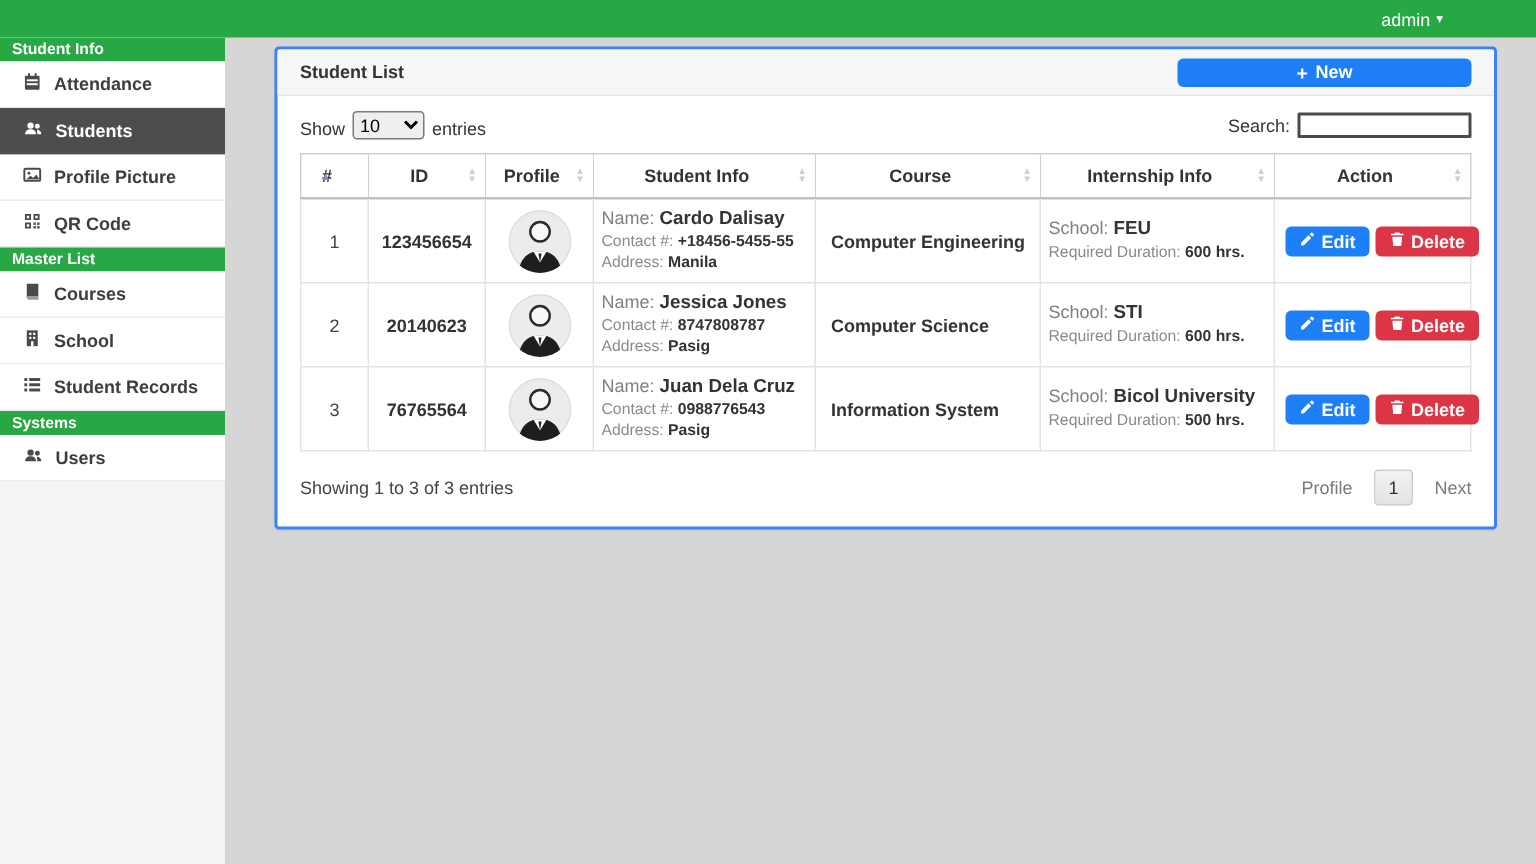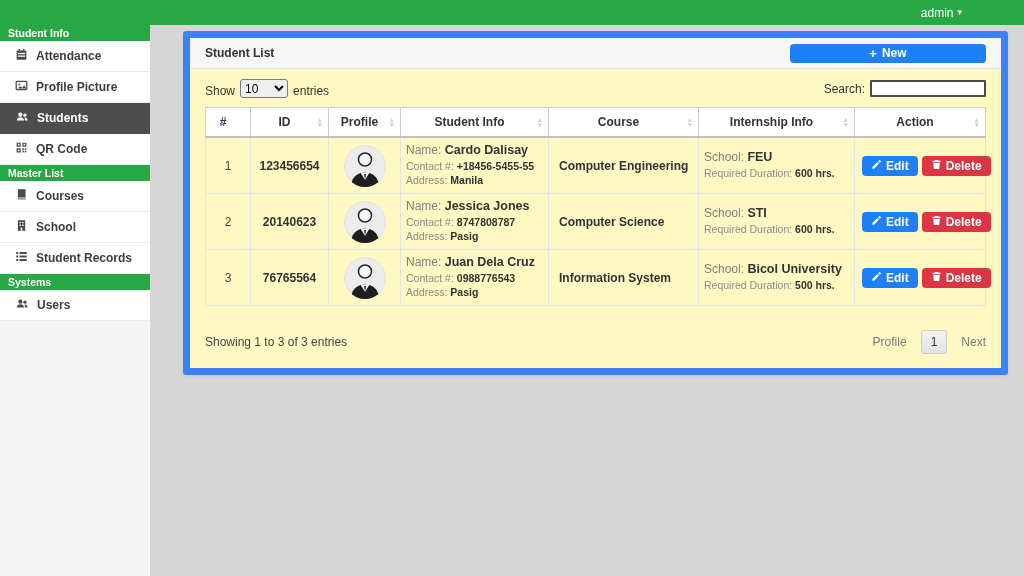--- a/index.html
+++ b/index.html
@@ -22,21 +22,21 @@
   .side-item { display:flex; align-items:center; gap:8px; height:31px; padding-left:15px;
                background:#fff; border-bottom:1px solid #ebebeb; color:#3d3d3d;
                font-size:12px; font-weight:bold; cursor:pointer; }
   .side-item svg { flex:none; color:#4a4a4a; }
   .side-item.active { background:#4d4d4d; color:#fff; border-bottom:1px solid #4d4d4d; }
   .side-item.active svg { color:#fff; }
   .side-header { height:16px; line-height:16px; background:#28a745; color:#fff;
                  font-size:10.5px; font-weight:bold; padding-left:8px; }
 
   
-  .card { background:#fef9c3; border:7px solid #3b82f6; border-radius:3px; box-shadow:0 1px 2px rgba(0,0,0,.08); }
+  .card { background:#ffffff; border:2px solid #3b82f6; border-radius:3px; box-shadow:0 1px 2px rgba(0,0,0,.08); }
   .card-header { height:31px; background:#f6f6f6; border-bottom:1px solid #e3e3e3;
                  border-radius:3px 3px 0 0; display:flex; align-items:center; padding:0 15px; }
   .card-title { font-size:12px; font-weight:bold; color:#333; }
   .btn-new { margin-left:auto; width:196px; height:19px; background:#1e80f7; color:#fff;
              border:none; border-radius:4px; font-size:12px; font-weight:bold;
              display:flex; align-items:center; justify-content:center; gap:5px; cursor:pointer;
              font-family:"Liberation Sans", sans-serif; }
   .btn-new .plus { font-size:13px; font-weight:bold; line-height:1; }
   .card-body { padding:10px 15px 14px; }
 
@@ -72,21 +72,21 @@
   .avatar { width:42px; height:42px; border-radius:50%; display:inline-block; vertical-align:middle; }
 
   .action-cell { text-align:center; white-space:nowrap;margin-left:31px; }
   .btn { display:inline-flex; align-items:center; gap:4px; border:none; border-radius:4px;
          color:#fff; font-size:12px; font-weight:bold; padding:3px 9px; cursor:pointer; margin:0 2px;
          font-family:"Liberation Sans", sans-serif; }
   .btn-edit { background:#1e80f7; }
   .btn-delete { background:#dc3545; }
 
   
-  .table-footer { display:flex; align-items:center; justify-content:space-between; margin-top:24px; }
+  .table-footer { display:flex; align-items:center; justify-content:space-between; margin-top:12px; }
   .showing { font-size:12px; color:#444; }
   .pagination { display:flex; align-items:center; gap:14px; font-size:12px; color:#7a7a7a; }
   .page-link { cursor:pointer; }
   .page-num { border:1px solid #cdcdcd; background:linear-gradient(#f2f2f2,#e3e3e3); color:#333;
               border-radius:3px; padding:4px 9px; cursor:pointer; }
 </style>
 </head>
 <body>
 
 <div class="navbar">
@@ -103,36 +103,36 @@
     <div class="side-item">
       <span><svg width="13" height="13" viewBox="0 0 16 16">
             <rect x="2" y="3" width="12" height="11.5" rx="1" fill="currentColor"></rect>
             <rect x="4.5" y="1" width="1.6" height="3" fill="currentColor"></rect>
             <rect x="10" y="1" width="1.6" height="3" fill="currentColor"></rect>
             <rect x="3.5" y="6" width="9" height="1.6" fill="#fff"></rect>
             <rect x="3.5" y="9.2" width="9" height="1.6" fill="#fff"></rect>
           </svg></span>
       <span>Attendance</span>
     </div>
-    <div class="side-item">
-      <span><svg width="13" height="13" viewBox="0 0 16 16">
-            <rect x="1.5" y="3" width="13" height="10" rx="1" fill="none" stroke="currentColor" stroke-width="1.6"></rect>
-            <circle cx="5.3" cy="6.8" r="1.2" fill="currentColor"></circle>
-            <path d="M3.2 11.6l3.3-2.8 2.4 1.9 2.4-2.9 2.5 3.8z" fill="currentColor"></path>
-          </svg></span>
-      <span>Profile Picture</span>
-    </div>
     <div class="side-item active">
       <span><svg width="14" height="13" viewBox="0 0 16 16" fill="currentColor">
             <circle cx="6" cy="5.8" r="2.6"></circle>
             <path d="M1.5 13c0-2.6 2-4.1 4.5-4.1s4.5 1.5 4.5 4.1z"></path>
             <circle cx="11.6" cy="6.4" r="2"></circle>
             <path d="M11.2 9.3c2 0 3.6 1.3 3.6 3.7h-3.2z"></path>
           </svg></span>
       <span>Students</span>
+    </div>
+    <div class="side-item">
+      <span><svg width="13" height="13" viewBox="0 0 16 16">
+            <rect x="1.5" y="3" width="13" height="10" rx="1" fill="none" stroke="currentColor" stroke-width="1.6"></rect>
+            <circle cx="5.3" cy="6.8" r="1.2" fill="currentColor"></circle>
+            <path d="M3.2 11.6l3.3-2.8 2.4 1.9 2.4-2.9 2.5 3.8z" fill="currentColor"></path>
+          </svg></span>
+      <span>Profile Picture</span>
     </div>
     <div class="side-item">
       <span><svg width="13" height="13" viewBox="0 0 16 16" fill="currentColor">
             <path d="M2 2h5v5H2V2zm1.5 1.5v2h2v-2h-2zM9 2h5v5H9V2zm1.5 1.5v2h2v-2h-2zM2 9h5v5H2V9zm1.5 1.5v2h2v-2h-2z"></path>
             <rect x="9" y="9" width="2" height="2"></rect>
             <rect x="12" y="9" width="2" height="2"></rect>
             <rect x="9" y="12" width="2" height="2"></rect>
             <rect x="12" y="12" width="2" height="2"></rect>
           </svg></span>
       <span>QR Code</span>

